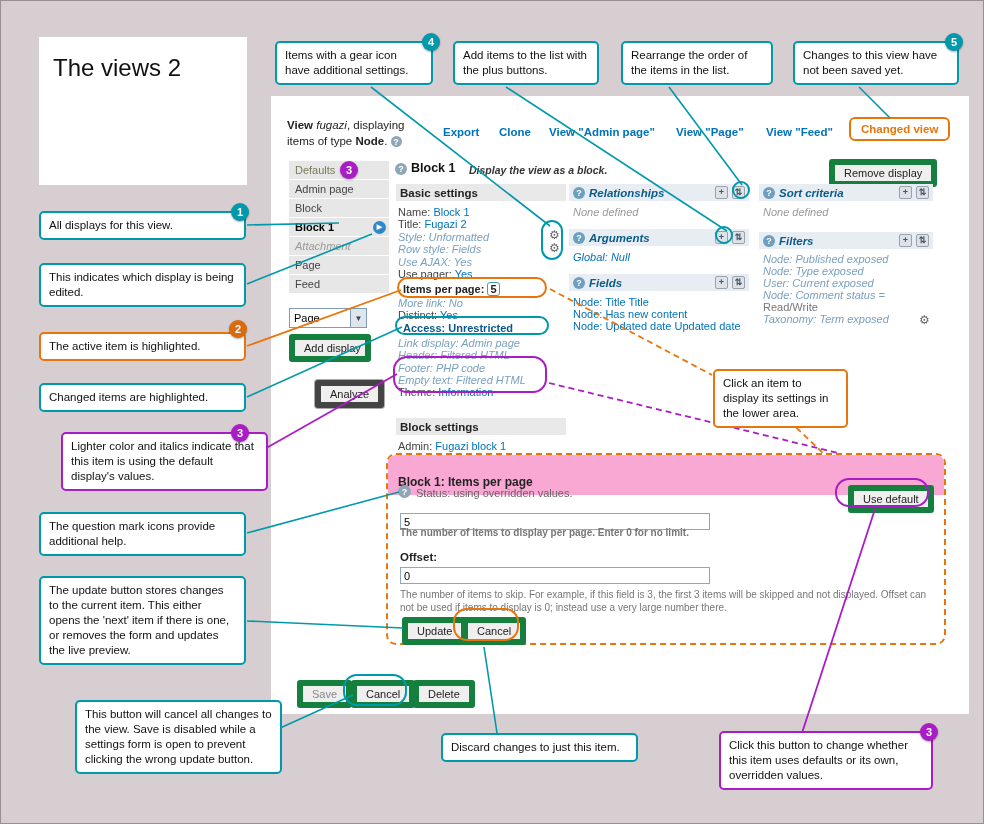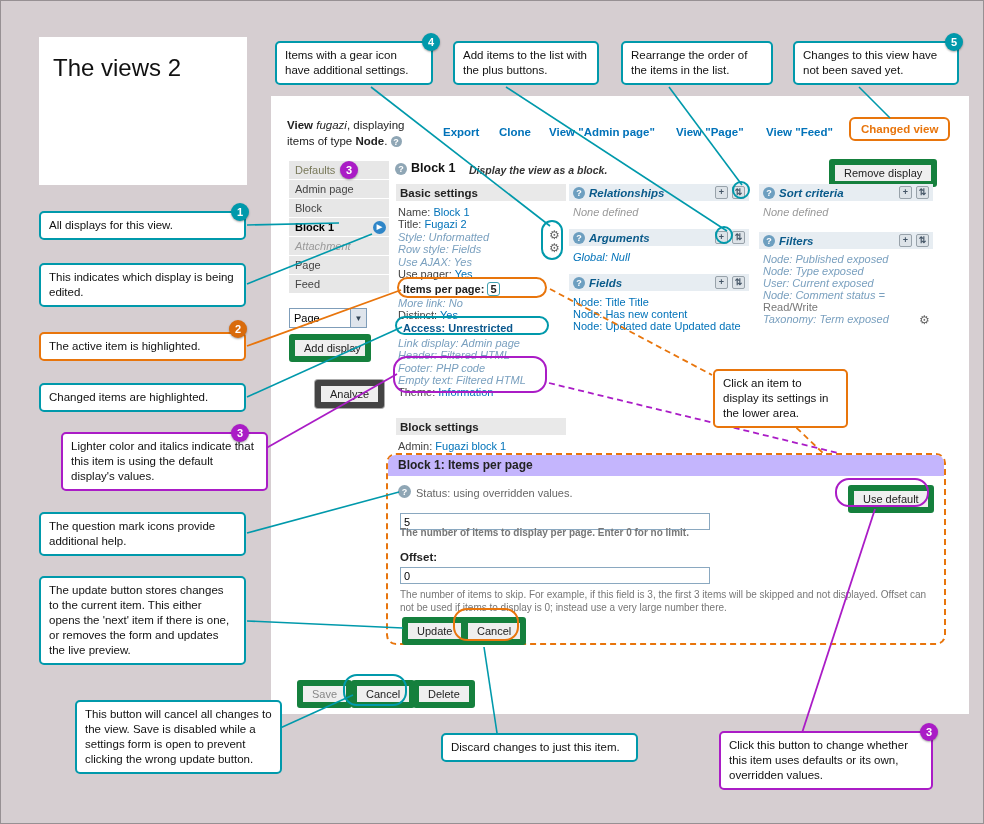--- a/index.html
+++ b/index.html
@@ -72,21 +72,21 @@
   .row.access, .row.access .val { color:#0a568c; font-weight:bold; }
   .row.linkital .val { font-style:italic; }
   .none-def { position:absolute; font-size:11px; font-style:italic; color:#999; }
   .gear { position:absolute; font-family:"DejaVu Sans", sans-serif; font-size:12px; color:#666;
           line-height:12px; cursor:pointer; }
   .val5-box { border:1px solid #3da0b0; border-radius:3px; padding:0 2px; }
 
   
   .form-area { position:absolute; left:115px; top:357px; width:560px; height:192px;
                border:2px dashed #e8750c; border-radius:10px; background:#fff; z-index:2; }
-  .form-head { background:#c4b5fd; font-weight:bold; font-size:12px; padding:3px 10px; height:21px;
+  .form-head { background:#f9a8d4; font-weight:bold; font-size:12px; padding:20px 10px; height:21px;
                border-radius:8px 8px 0 0; color:#222; }
   .help { position:absolute; font-size:10px; color:#777; line-height:1.3; }
   .tinput { position:absolute; border:1px solid #8aa8c0; background:#fff; font-size:11px;
             padding:1px 3px; height:17px; width:310px; font-family:"Liberation Sans", sans-serif; }
   .status-text { position:absolute; font-size:11px; color:#666; }
   .bold-label { position:absolute; font-size:11.5px; font-weight:bold; color:#222; }
 </style>
 </head>
 <body>
 

